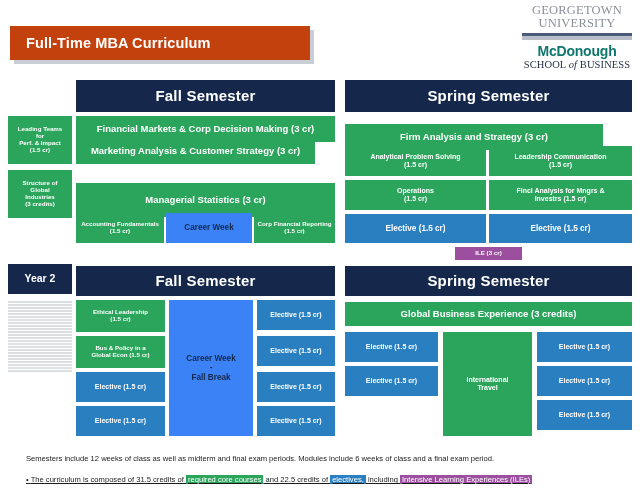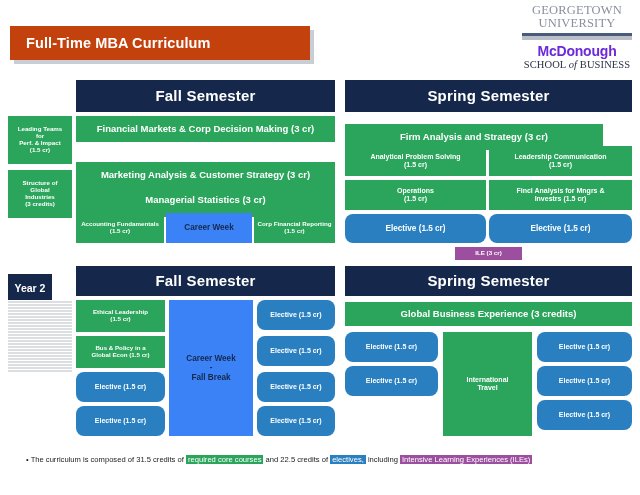--- a/index.html
+++ b/index.html
@@ -41,21 +41,21 @@
   }
   #logo .rule {
     height: 7px;
     margin: 3px 0 4px 0;
     background: linear-gradient(#4a5a7a 0 45%, #b9bec9 45% 100%);
   }
   #logo .mcd {
     font-family: "Liberation Sans", sans-serif;
     font-weight: bold;
     font-size: 14px;
-    color: #6d28d9;
+    color: #0f766e;
     letter-spacing: -0.2px;
   }
   #logo .sob {
     font-family: "Liberation Serif", serif;
     font-size: 10.5px;
     color: #2b3245;
     text-transform: uppercase;
     letter-spacing: 0.1px;
   }
   #logo .sob i { text-transform: lowercase; font-style: italic; text-align: right; }
@@ -88,21 +88,21 @@
     align-items: center;
     justify-content: center;
     text-align: center;
     color: #ffffff;
     line-height: 1.12;
     padding: 1px 2px;
     overflow: hidden;
   }
   .navy  { background: #15284b; font-weight: bold; }
   .green { background: #2ba55c; font-weight: bold; }
-  .blue  { background: #2a7fc0; font-weight: bold; border-radius: 8px; }
+  .blue  { background: #2a7fc0; font-weight: bold; }
   .pink  { background: #3b82f6; color: #15284b; font-weight: bold; }
   .purple{ background: #9b4f9e; font-weight: bold; }
 
   .sem-title { font-size: 15px; letter-spacing: 0.2px; }
   .year-label { font-size: 10.5px; }
   .big   { font-size: 9.5px; }
   .mid   { font-size: 8.2px; }
   .small { font-size: 7px; }
   .tiny  { font-size: 6.2px; }
 
@@ -119,21 +119,21 @@
   
   #foot {
     position: absolute;
     left: 26px;
     top: 452px;
     width: 600px;
     font-size: 7.6px;
     color: #1b1b1b;
     line-height: 1.75;
   }
-  #foot .l2 { margin-top: 1px; }
+  #foot .l2 { margin-top: 8px; text-decoration: underline; }
   #foot .hl-green  { background: #2ba55c; color: #ffffff; padding: 0 2px; }
   #foot .hl-blue   { background: #2a7fc0; color: #ffffff; padding: 0 2px; }
   #foot .hl-purple { background: #9b4f9e; color: #ffffff; padding: 0 2px; }
   #foot .bullet { letter-spacing: 0; }
 </style>
 </head>
 <body>
 
 <div id="logo">
   <div class="gu-line1">Georgetown</div>
@@ -162,21 +162,21 @@
   <span>(1.5 cr)</span>
 </div>
 <div class="box green tiny" style="left:8px; top:170px; width:64px; height:48px; flex-direction:column;">
   <span>Structure of</span>
   <span>Global</span>
   <span>Industries</span>
   <span>(3 credits)</span>
 </div>
 
 <div class="box green big" style="left:76px; top:116px; width:259px; height:26px;">Financial Markets &amp; Corp Decision Making (3 cr)</div>
-<div class="box green big" style="left:76px; top:162px; width:259px; height:26px;">Marketing Analysis &amp; Customer Strategy (3 cr)</div>
+<div class="box green big" style="left:76px; top:138px; width:239px; height:26px;">Marketing Analysis &amp; Customer Strategy (3 cr)</div>
 <div class="box green big" style="left:76px; top:183px; width:259px; height:34px;">Managerial Statistics (3 cr)</div>
 
 <div class="box green tiny" style="left:76px; top:213px; width:88px; height:30px; flex-direction:column;">
   <span>Accounting Fundamentals</span>
   <span>(1.5 cr)</span>
 </div>
 <div class="box pink mid" style="left:166px; top:213px; width:86px; height:30px;">Career Week</div>
 <div class="box green tiny" style="left:254px; top:213px; width:81px; height:30px; flex-direction:column;">
   <span>Corp Financial Reporting</span>
   <span>(1.5 cr)</span>
@@ -200,21 +200,21 @@
 <div class="box green small" style="left:489px; top:180px; width:143px; height:30px; flex-direction:column;">
   <span>Fincl Analysis for Mngrs &amp;</span>
   <span>Investrs (1.5 cr)</span>
 </div>
 
 <div class="box blue mid" style="left:345px; top:214px; width:141px; height:29px;">Elective (1.5 cr)</div>
 <div class="box blue mid" style="left:489px; top:214px; width:143px; height:29px;">Elective (1.5 cr)</div>
 
 <div class="box purple tiny" style="left:455px; top:247px; width:67px; height:13px;">ILE (3 cr)</div>
 
-<div class="box navy year-label" style="left:8px; top:274px; width:44px; height:30px;">Year 2</div>
+<div class="box navy year-label" style="left:8px; top:264px; width:64px; height:30px;">Year 2</div>
 <div class="box navy sem-title" style="left:76px; top:266px; width:259px; height:30px;">Fall Semester</div>
 <div class="box navy sem-title" style="left:345px; top:266px; width:287px; height:30px;">Spring Semester</div>
 
 <div class="hatch" style="left:8px; top:300px; width:64px; height:72px;"></div>
 
 <div class="box green tiny" style="left:76px; top:300px; width:89px; height:32px; flex-direction:column;">
   <span>Ethical Leadership</span>
   <span>(1.5 cr)</span>
 </div>
 <div class="box green tiny" style="left:76px; top:336px; width:89px; height:32px; flex-direction:column;">
@@ -243,17 +243,18 @@
 <div class="box green small" style="left:443px; top:332px; width:89px; height:104px; flex-direction:column;">
   <span>International</span>
   <span>Travel</span>
 </div>
 
 <div class="box blue small" style="left:537px; top:332px; width:95px; height:30px;">Elective (1.5 cr)</div>
 <div class="box blue small" style="left:537px; top:366px; width:95px; height:30px;">Elective (1.5 cr)</div>
 <div class="box blue small" style="left:537px; top:400px; width:95px; height:30px;">Elective (1.5 cr)</div>
 
 <div id="foot">
+  <div class="l1">Semesters include 12 weeks of class as well as midterm and final exam periods. Modules include 6 weeks of class and a final exam period.</div>
   <div class="l2">
     <span class="bullet">•</span>
     <span>The curriculum is composed of 31.5 credits of </span><span class="hl-green">required core courses</span><span> and 22.5 credits of </span><span class="hl-blue">electives,</span><span> including </span><span class="hl-purple">Intensive Learning Experiences (ILEs)</span>
   </div>
 </div>
 
 </body></html>

